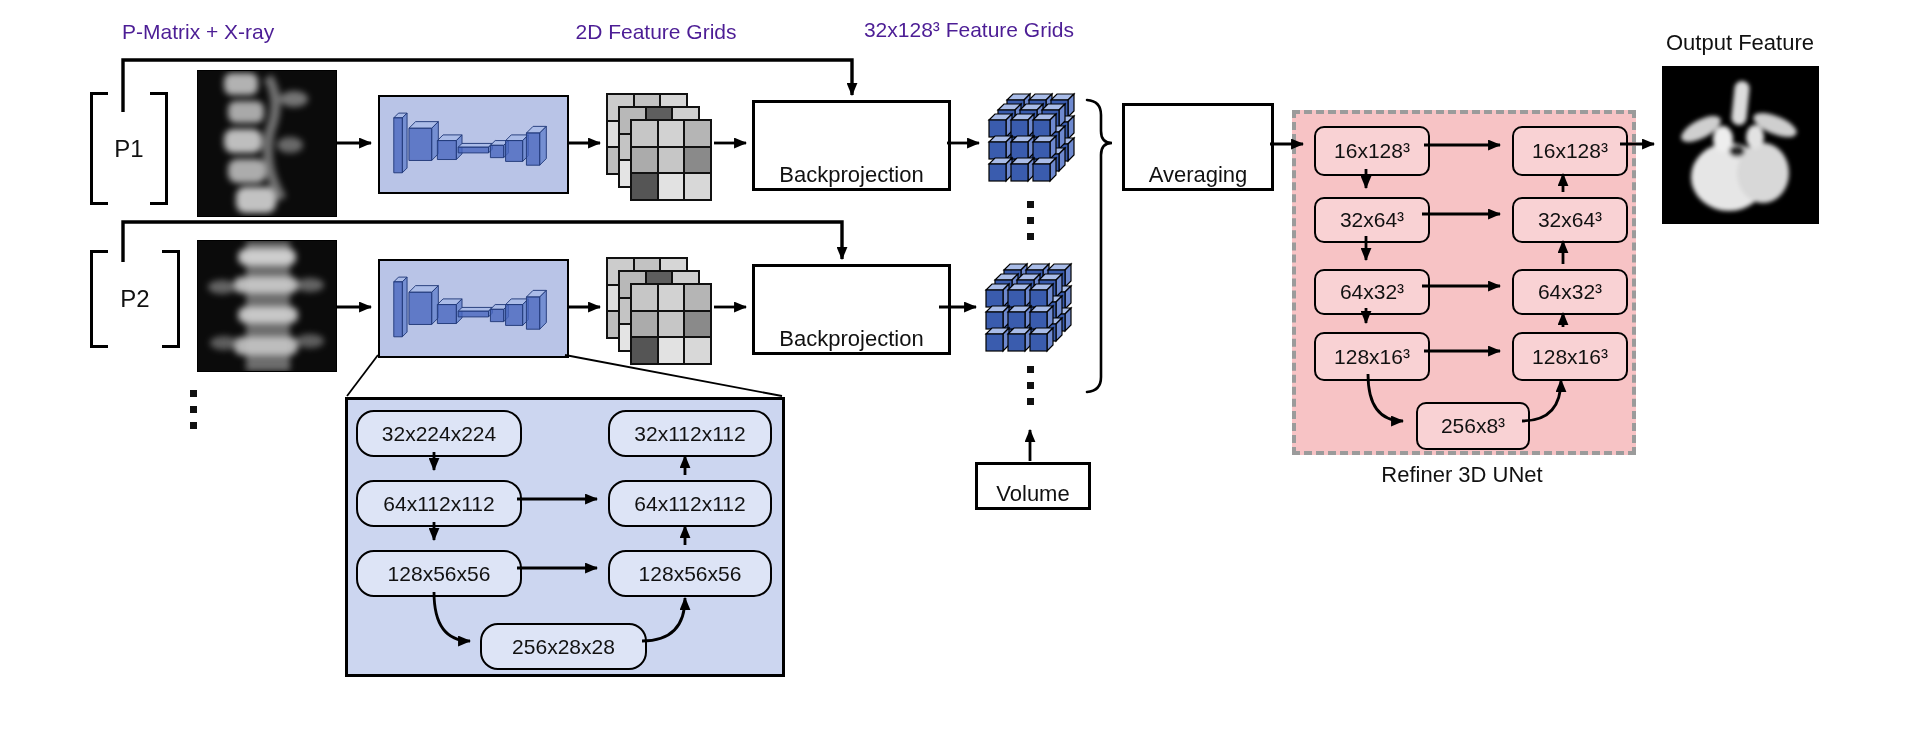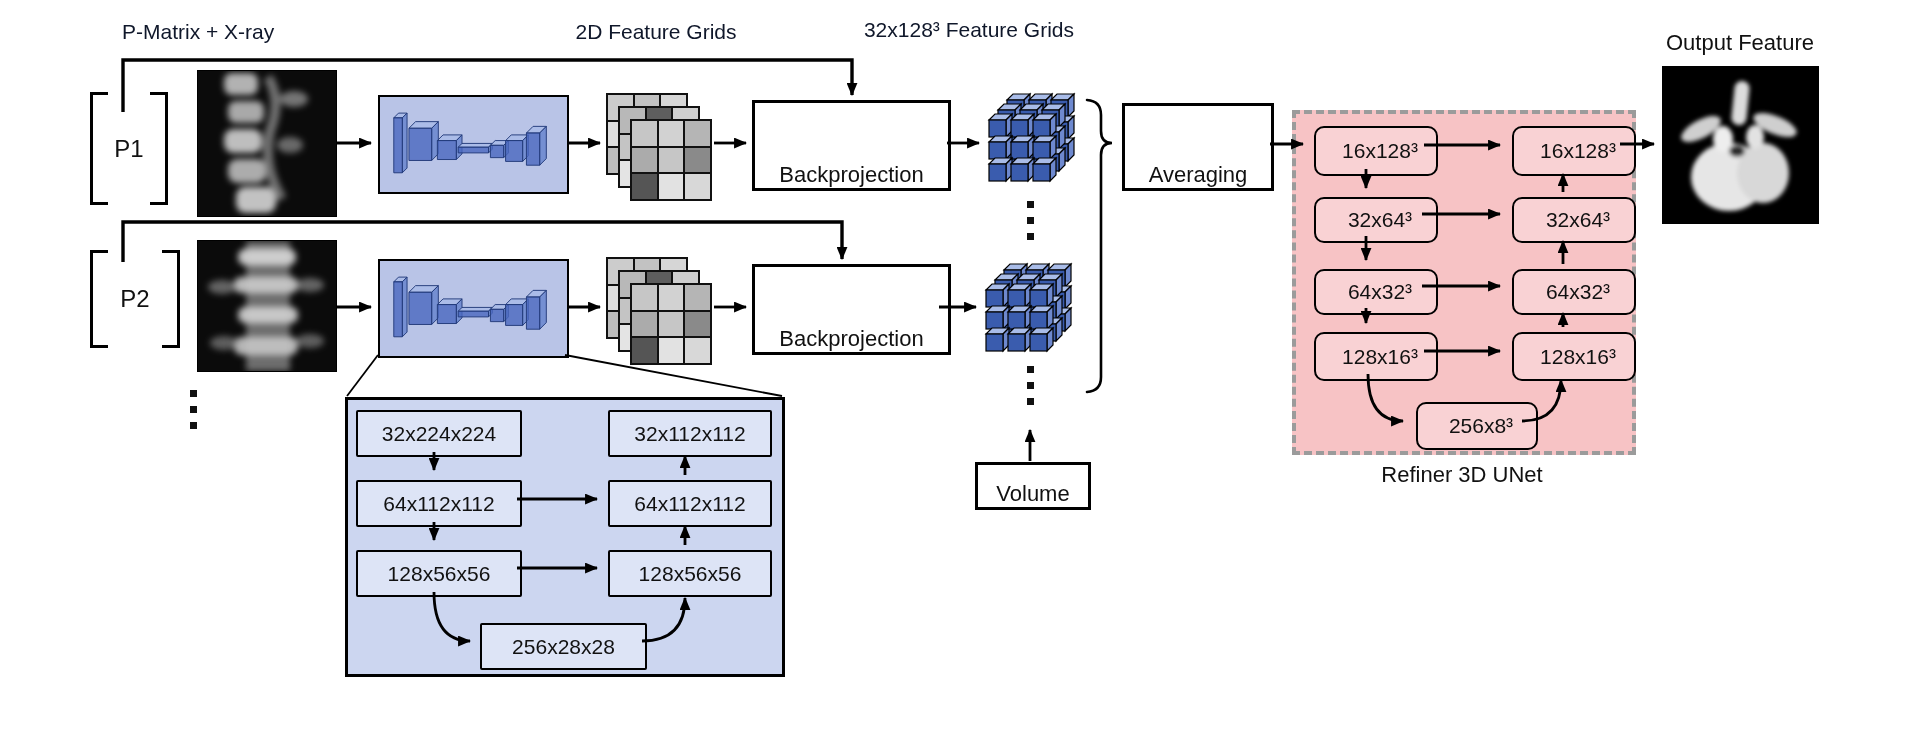--- a/index.html
+++ b/index.html
@@ -1,19 +1,19 @@
 <!DOCTYPE html>
 <html><head>
 <meta charset="utf-8">
 <style>
   html,body{margin:0;padding:0;background:#fff;}
   #canvas{position:relative;width:1927px;height:743px;background:#fff;overflow:hidden;
           font-family:"Liberation Sans","DejaVu Sans",sans-serif;color:#111;}
   .abs{position:absolute;}
-  .lbl{font-size:21px;color:#0f172a;white-space:nowrap;}
+  .lbl{font-size:21px;color:#4c1d95;white-space:nowrap;}
   .cap{font-size:22px;color:#111;white-space:nowrap;}
   .wbox{position:absolute;background:#fff;border:3px solid #000;display:flex;
         align-items:flex-end;justify-content:center;font-size:22px;}
   
   .bracket{position:absolute;}
   .bracket .arm{position:absolute;top:0;bottom:0;width:15px;}
   .bracket .arm.l{left:0;border-left:3.5px solid #000;border-top:3.5px solid #000;border-bottom:3.5px solid #000;}
   .bracket .arm.r{right:0;border-right:3.5px solid #000;border-top:3.5px solid #000;border-bottom:3.5px solid #000;}
   .bracket .ptxt{position:absolute;inset:0;display:flex;align-items:center;justify-content:center;
                  font-size:24px;}
@@ -27,25 +27,25 @@
   .fmap .layer div{width:100%;height:100%;}
   
   .cubestack{position:absolute;width:102px;height:110px;}
   
   .vdots{position:absolute;display:flex;flex-direction:column;gap:9px;}
   .vdots .dot{width:7px;height:7px;background:#111;}
   
   #refiner-panel{position:absolute;left:1292px;top:110px;width:344px;height:345px;
                  background:#f7c3c5;border:4px dashed #9b9b9b;box-sizing:border-box;}
   .rbox{position:absolute;background:#f9d2d4;border:2px solid #000;border-radius:10px;
-        display:flex;align-items:center;justify-content:center;font-size:21px;padding-left:8px;}
+        display:flex;align-items:center;justify-content:center;font-size:21px;}
   
   #inset-panel{position:absolute;left:345px;top:397px;width:440px;height:280px;
                background:#ccd6f0;border:3px solid #000;box-sizing:border-box;}
-  .ibox{position:absolute;background:#dde4f6;border:2px solid #000;border-radius:2px;
+  .ibox{position:absolute;background:#dde4f6;border:2px solid #000;border-radius:18px;
         display:flex;align-items:center;justify-content:center;font-size:21px;}
   .imgframe{position:absolute;border:1.5px solid #000;background:#000;}
   svg{display:block;}
   #overlay{position:absolute;left:0;top:0;z-index:6;pointer-events:none;}
 </style>
 </head>
 <body>
 
 <div id="canvas">
 

